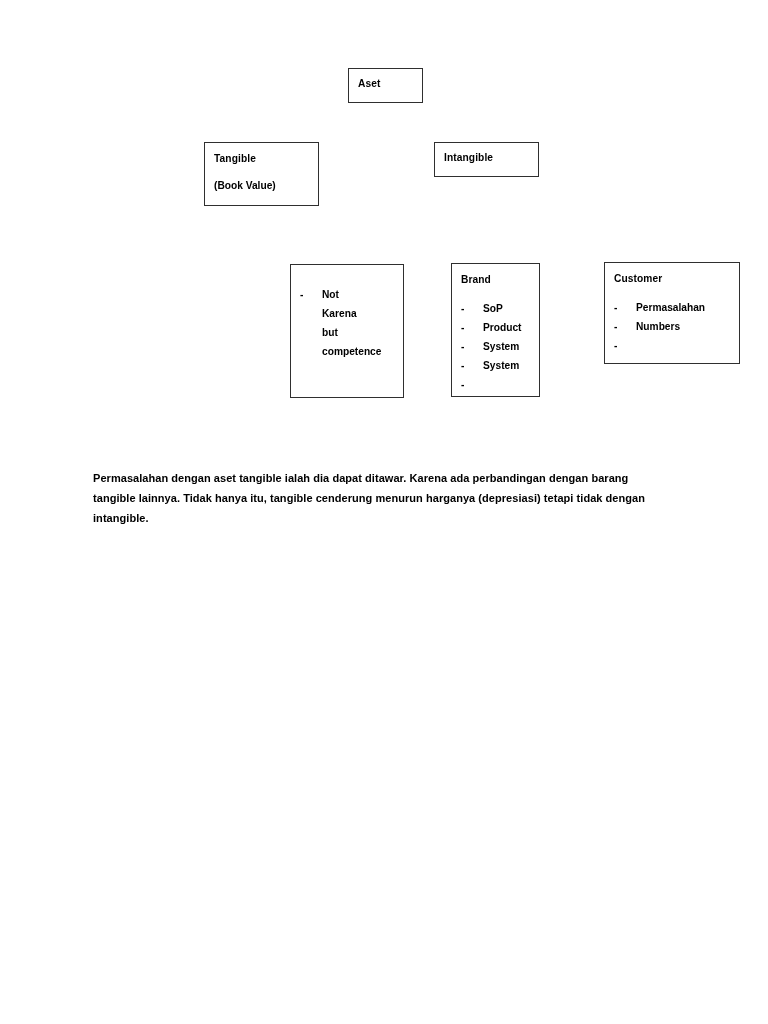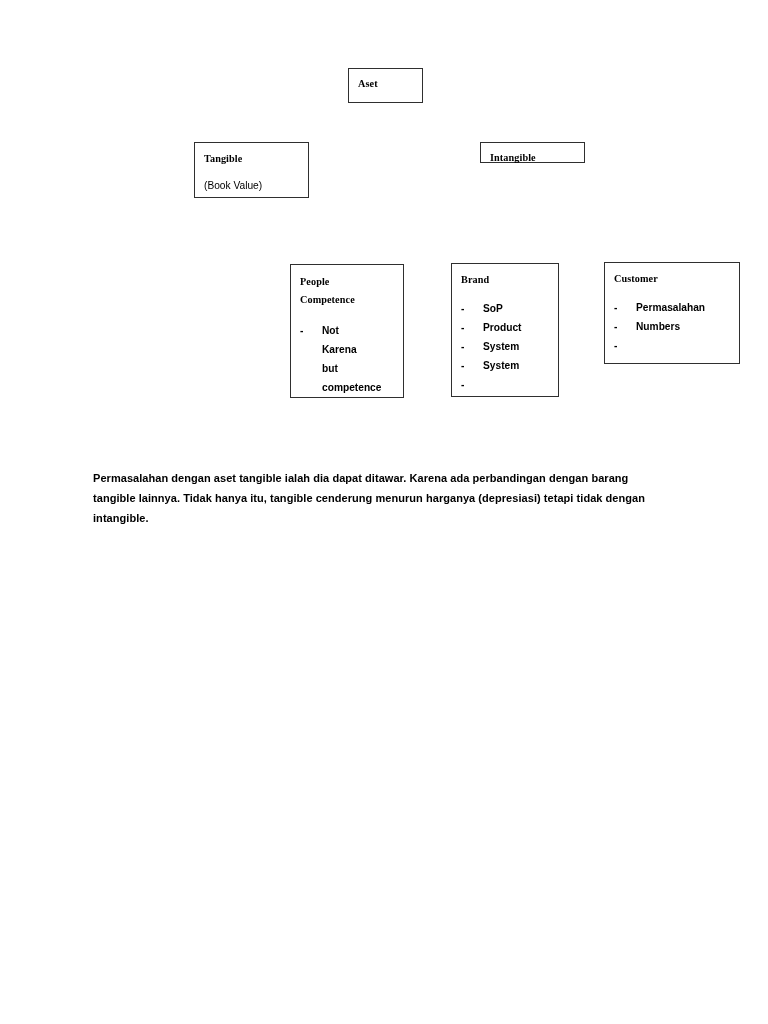--- a/index.html
+++ b/index.html
@@ -30,25 +30,24 @@
     background: #ffffff;
     border: 1.4px solid #2f2f2f;
     padding: 8px 9px 6px 9px;
   }
   .node .title {
     font-size: 10.2px;
     font-weight: 700;
     line-height: 15px;
     letter-spacing: 0.1px;
     white-space: pre-line;
-    font-family: Liberation Serif, serif;
   }
   .node .subtitle {
     font-size: 10.2px;
-    font-weight: 400;
+    font-weight: 700;
     line-height: 15px;
     margin-top: 12px;
   }
 
   
   .bullets {
     margin-top: 12px;
   }
   .bullet-row {
     display: flex;
@@ -64,24 +63,24 @@
     line-height: 19px;
   }
   .bullet-text {
     flex: 1 1 auto;
     line-height: 19px;
     white-space: pre-line;
   }
 
   
   #node-aset        { left: 348px; top: 68px;  width: 75px;  height: 35px; }
-  #node-tangible    { left: 194px; top: 142px; width: 115px; height: 56px; }
-  #node-intangible  { left: 480px; top: 142px; width: 105px; height: 21px; }
+  #node-tangible    { left: 204px; top: 142px; width: 115px; height: 64px; }
+  #node-intangible  { left: 434px; top: 142px; width: 105px; height: 35px; }
   #node-people      { left: 290px; top: 264px; width: 114px; height: 134px; }
-  #node-brand       { left: 451px; top: 263px; width: 108px; height: 134px; }
+  #node-brand       { left: 451px; top: 263px; width: 89px; height: 134px; }
   #node-customer    { left: 604px; top: 262px; width: 136px; height: 102px; }
 
   #node-aset .title      { line-height: 14px; }
   #node-intangible .title{ line-height: 14px; }
 
   
   #node-people .title { line-height: 18px; }
 
   
   .paragraph {
@@ -108,22 +107,20 @@
   <div class="node" id="node-tangible">
     <div class="title">Tangible</div>
     <div class="subtitle">(Book Value)</div>
   </div>
 
   <div class="node" id="node-intangible">
     <div class="title">Intangible</div>
   </div>
 
   <div class="node" id="node-people">
-    <div class="title">People
-Competence</div>
     <div class="bullets">
       <div class="bullet-row">
         <span class="bullet-dash">-</span>
         <span class="bullet-text">Not
 Karena
 but
 competence</span>
       </div>
     </div>
   </div>

